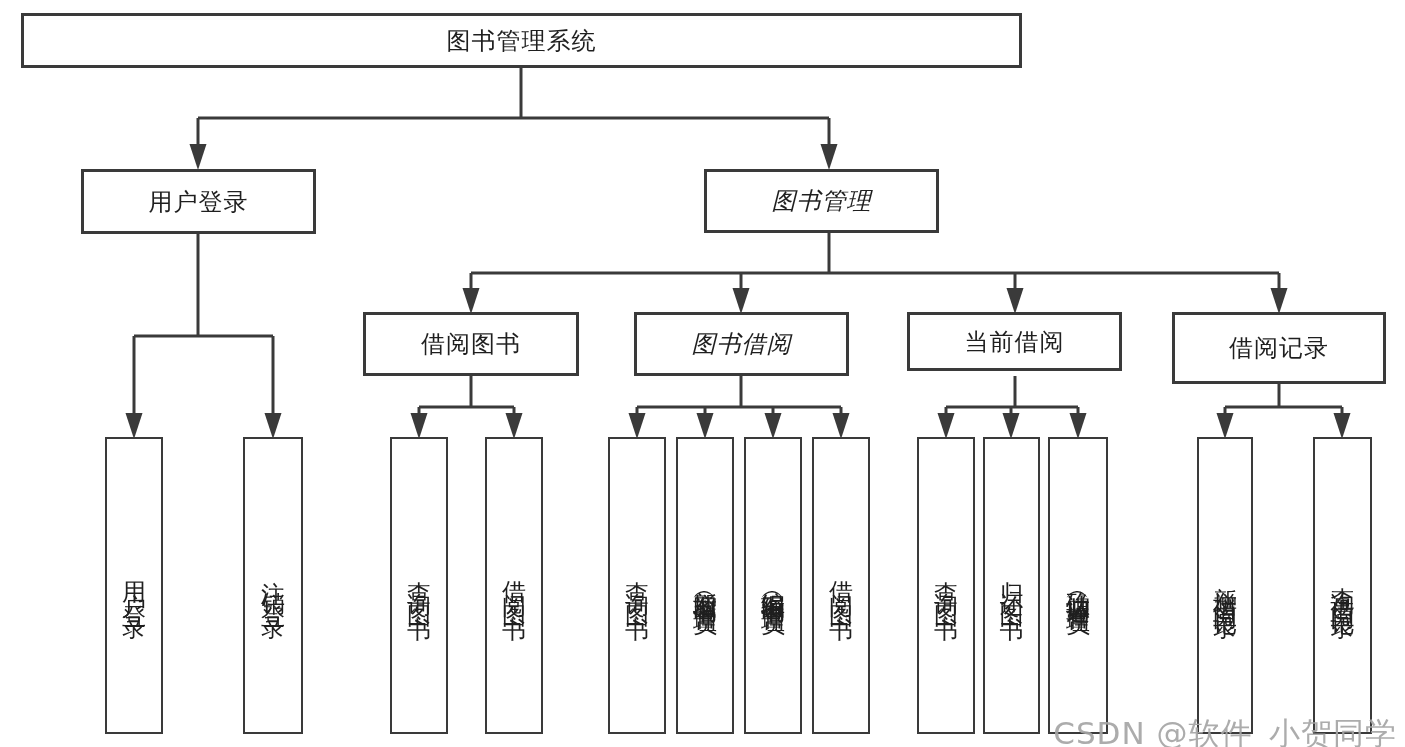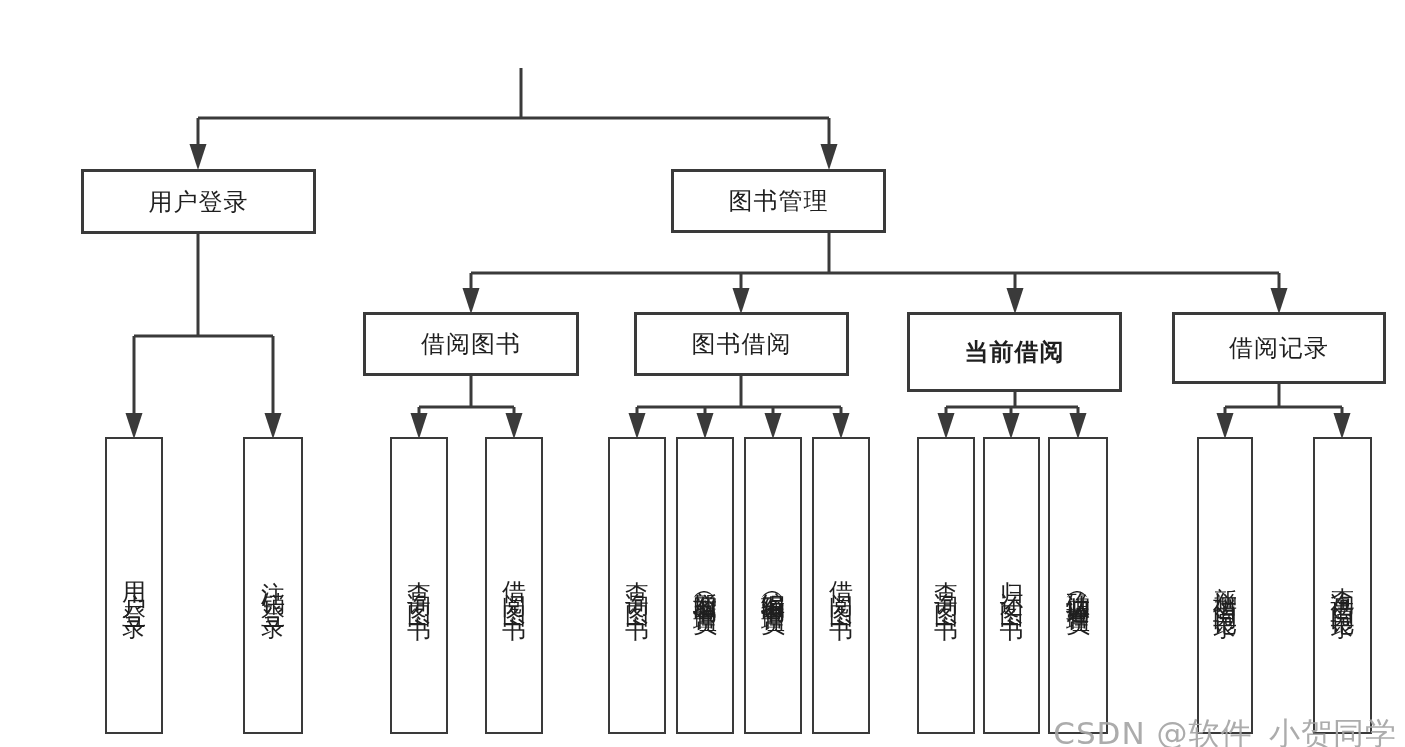--- a/index.html
+++ b/index.html
@@ -123,35 +123,38 @@
       <polygon points="764.5,413 781.5,413 773,439"></polygon>
       <polygon points="832.5,413 849.5,413 841,439"></polygon>
       <polygon points="937.5,413 954.5,413 946,439"></polygon>
       <polygon points="1002.5,413 1019.5,413 1011,439"></polygon>
       <polygon points="1069.5,413 1086.5,413 1078,439"></polygon>
       <polygon points="1216.5,413 1233.5,413 1225,439"></polygon>
       <polygon points="1333.5,413 1350.5,413 1342,439"></polygon>
     </g>
   </svg>
 
+  <div class="box node" style="left:21px; top:13px; width:1001px; height:55px;">
+    <span>图书管理系统</span>
+  </div>
 
   <div class="box node" style="left:81px; top:169px; width:235px; height:65px;">
     <span>用户登录</span>
   </div>
-  <div class="box node" style="left:671px; top:169px; width:215px; height:64px;">
+  <div class="box node" style="left:704px; top:169px; width:235px; height:64px;font-style:italic;">
     <span>图书管理</span>
   </div>
 
   <div class="box node" style="left:363px; top:312px; width:216px; height:64px;">
     <span>借阅图书</span>
   </div>
-  <div class="box node" style="left:634px; top:312px; width:215px; height:64px;">
+  <div class="box node" style="left:634px; top:312px; width:215px; height:64px;font-style:italic;">
     <span>图书借阅</span>
   </div>
-  <div class="box node" style="left:907px; top:312px; width:215px; height:80px;font-weight:bold;">
+  <div class="box node" style="left:907px; top:312px; width:215px; height:59px;">
     <span>当前借阅</span>
   </div>
   <div class="box node" style="left:1172px; top:312px; width:214px; height:72px;">
     <span>借阅记录</span>
   </div>
 
   <div class="box leaf sp-lg" style="left:105px; width:58px;">
     <span class="vtext">用户登录</span>
   </div>
   <div class="box leaf sp-lg" style="left:243px; width:60px;">

